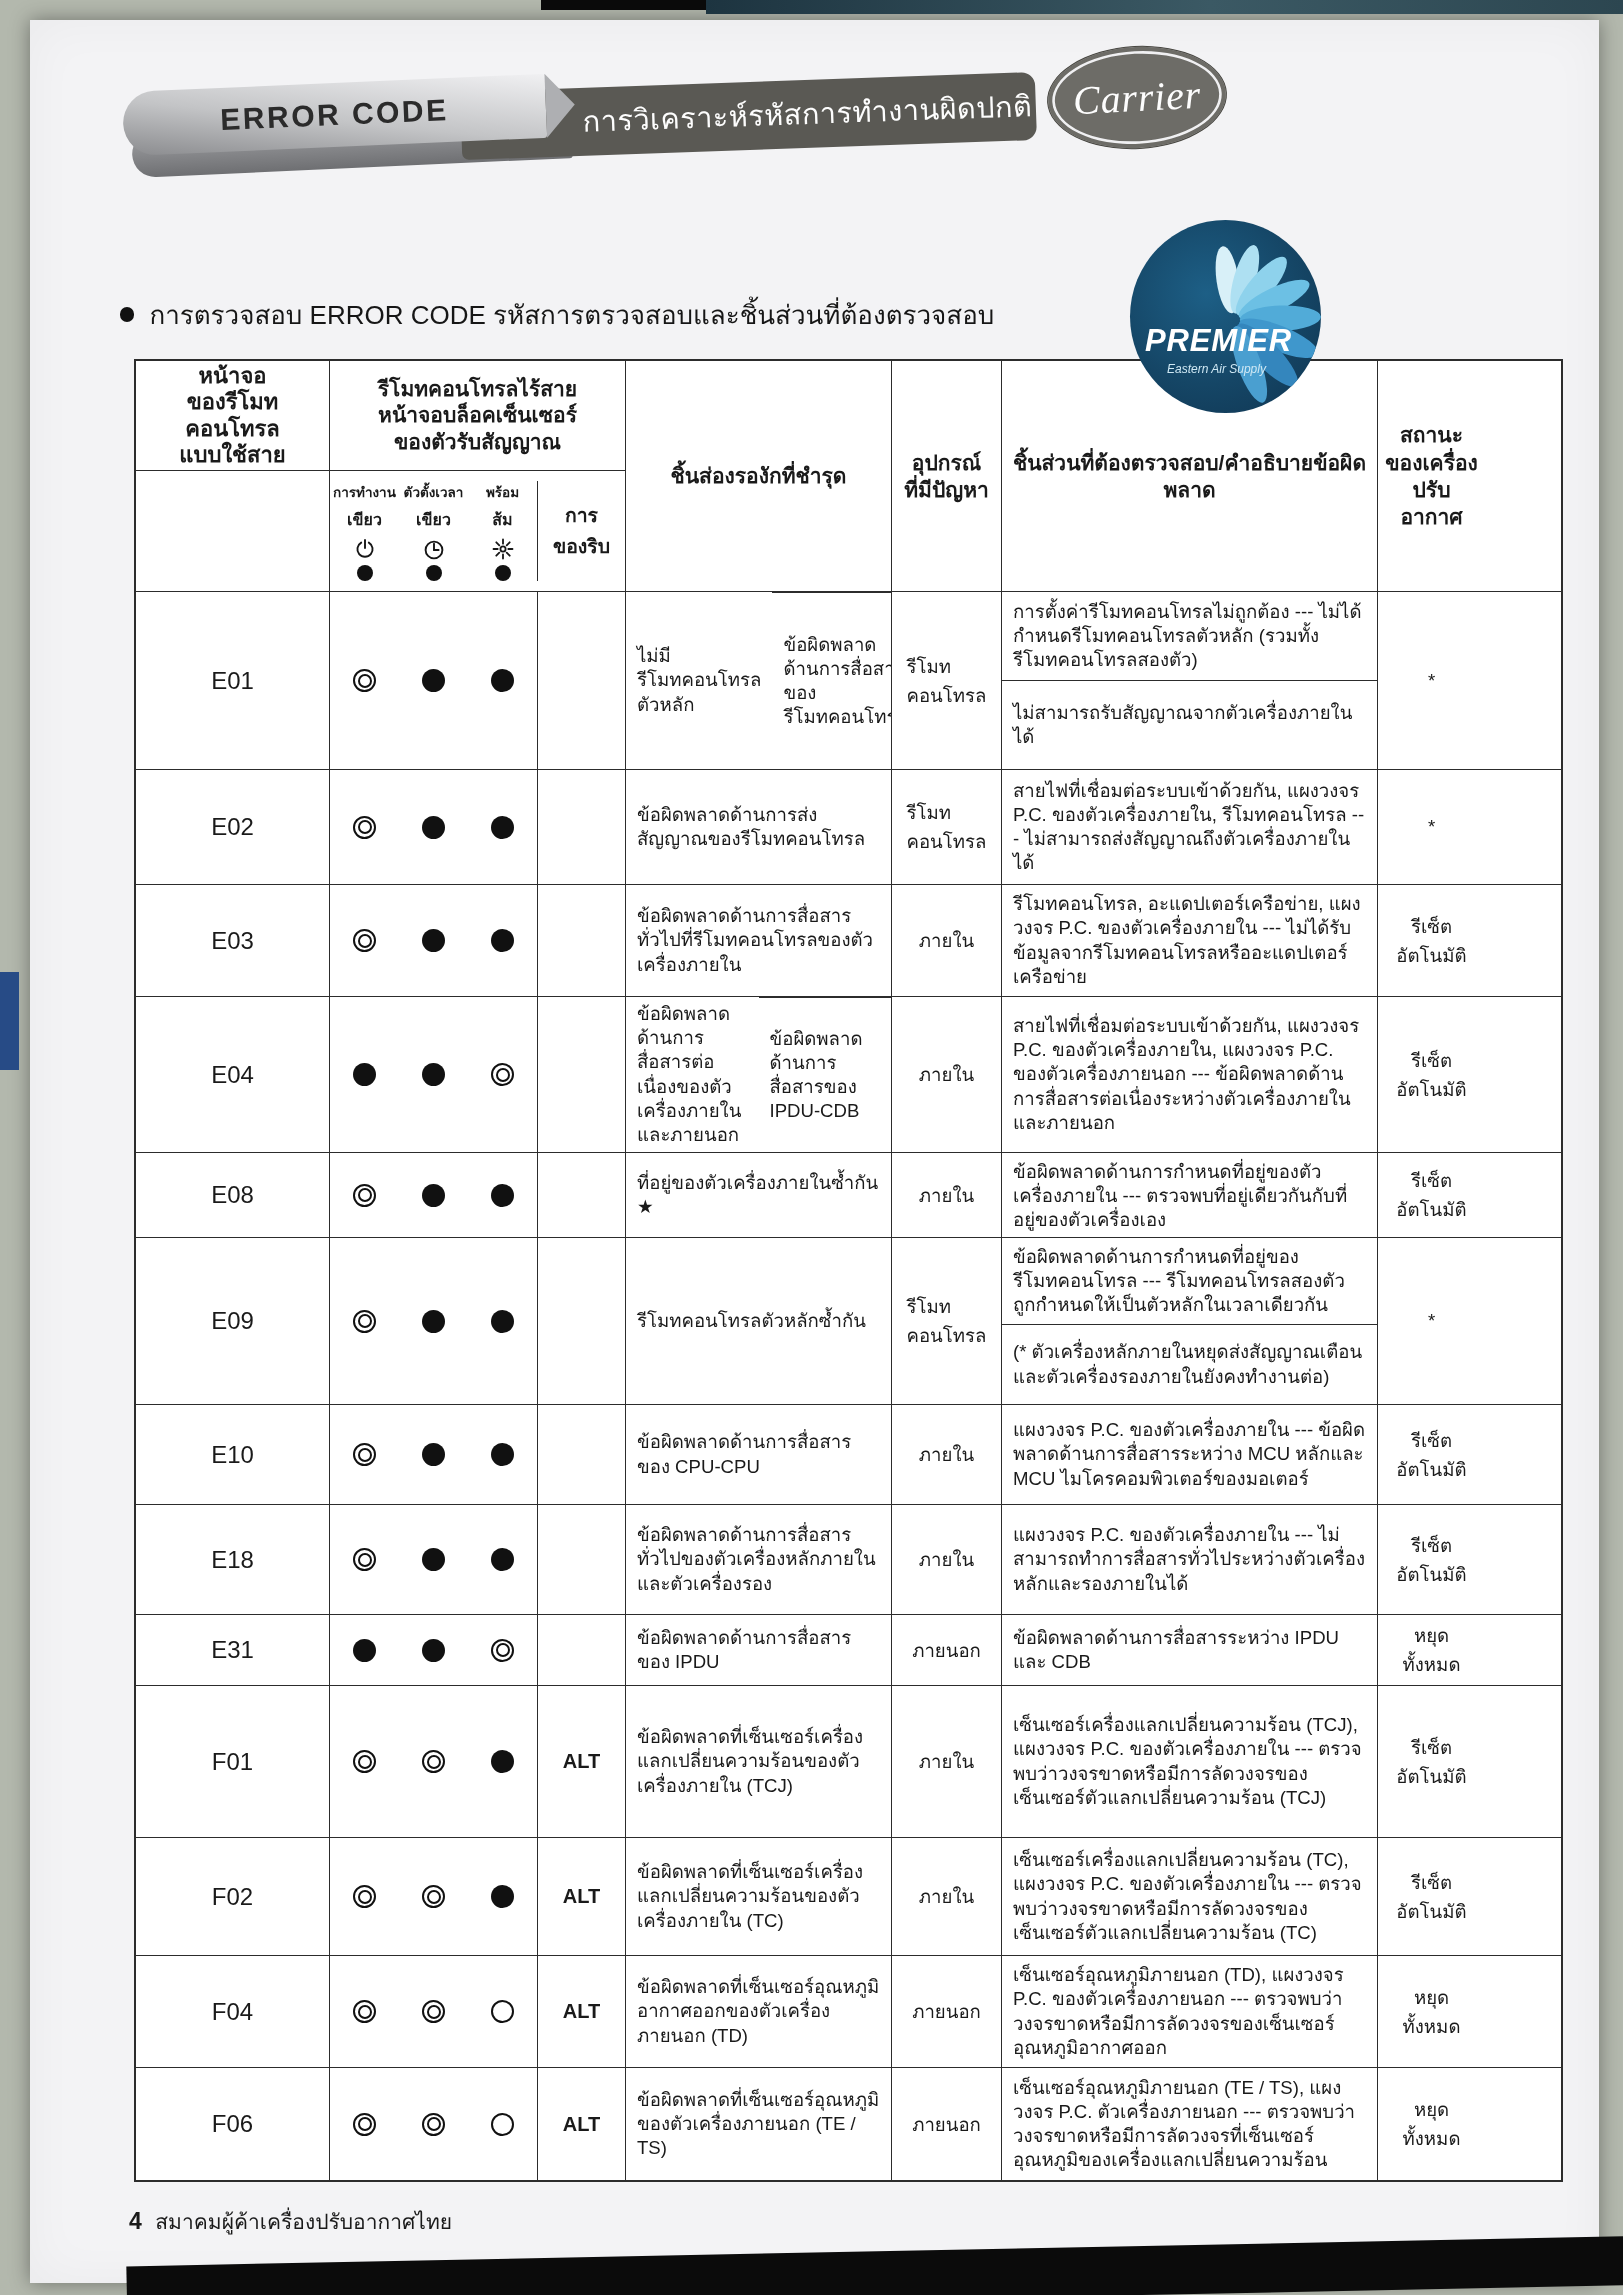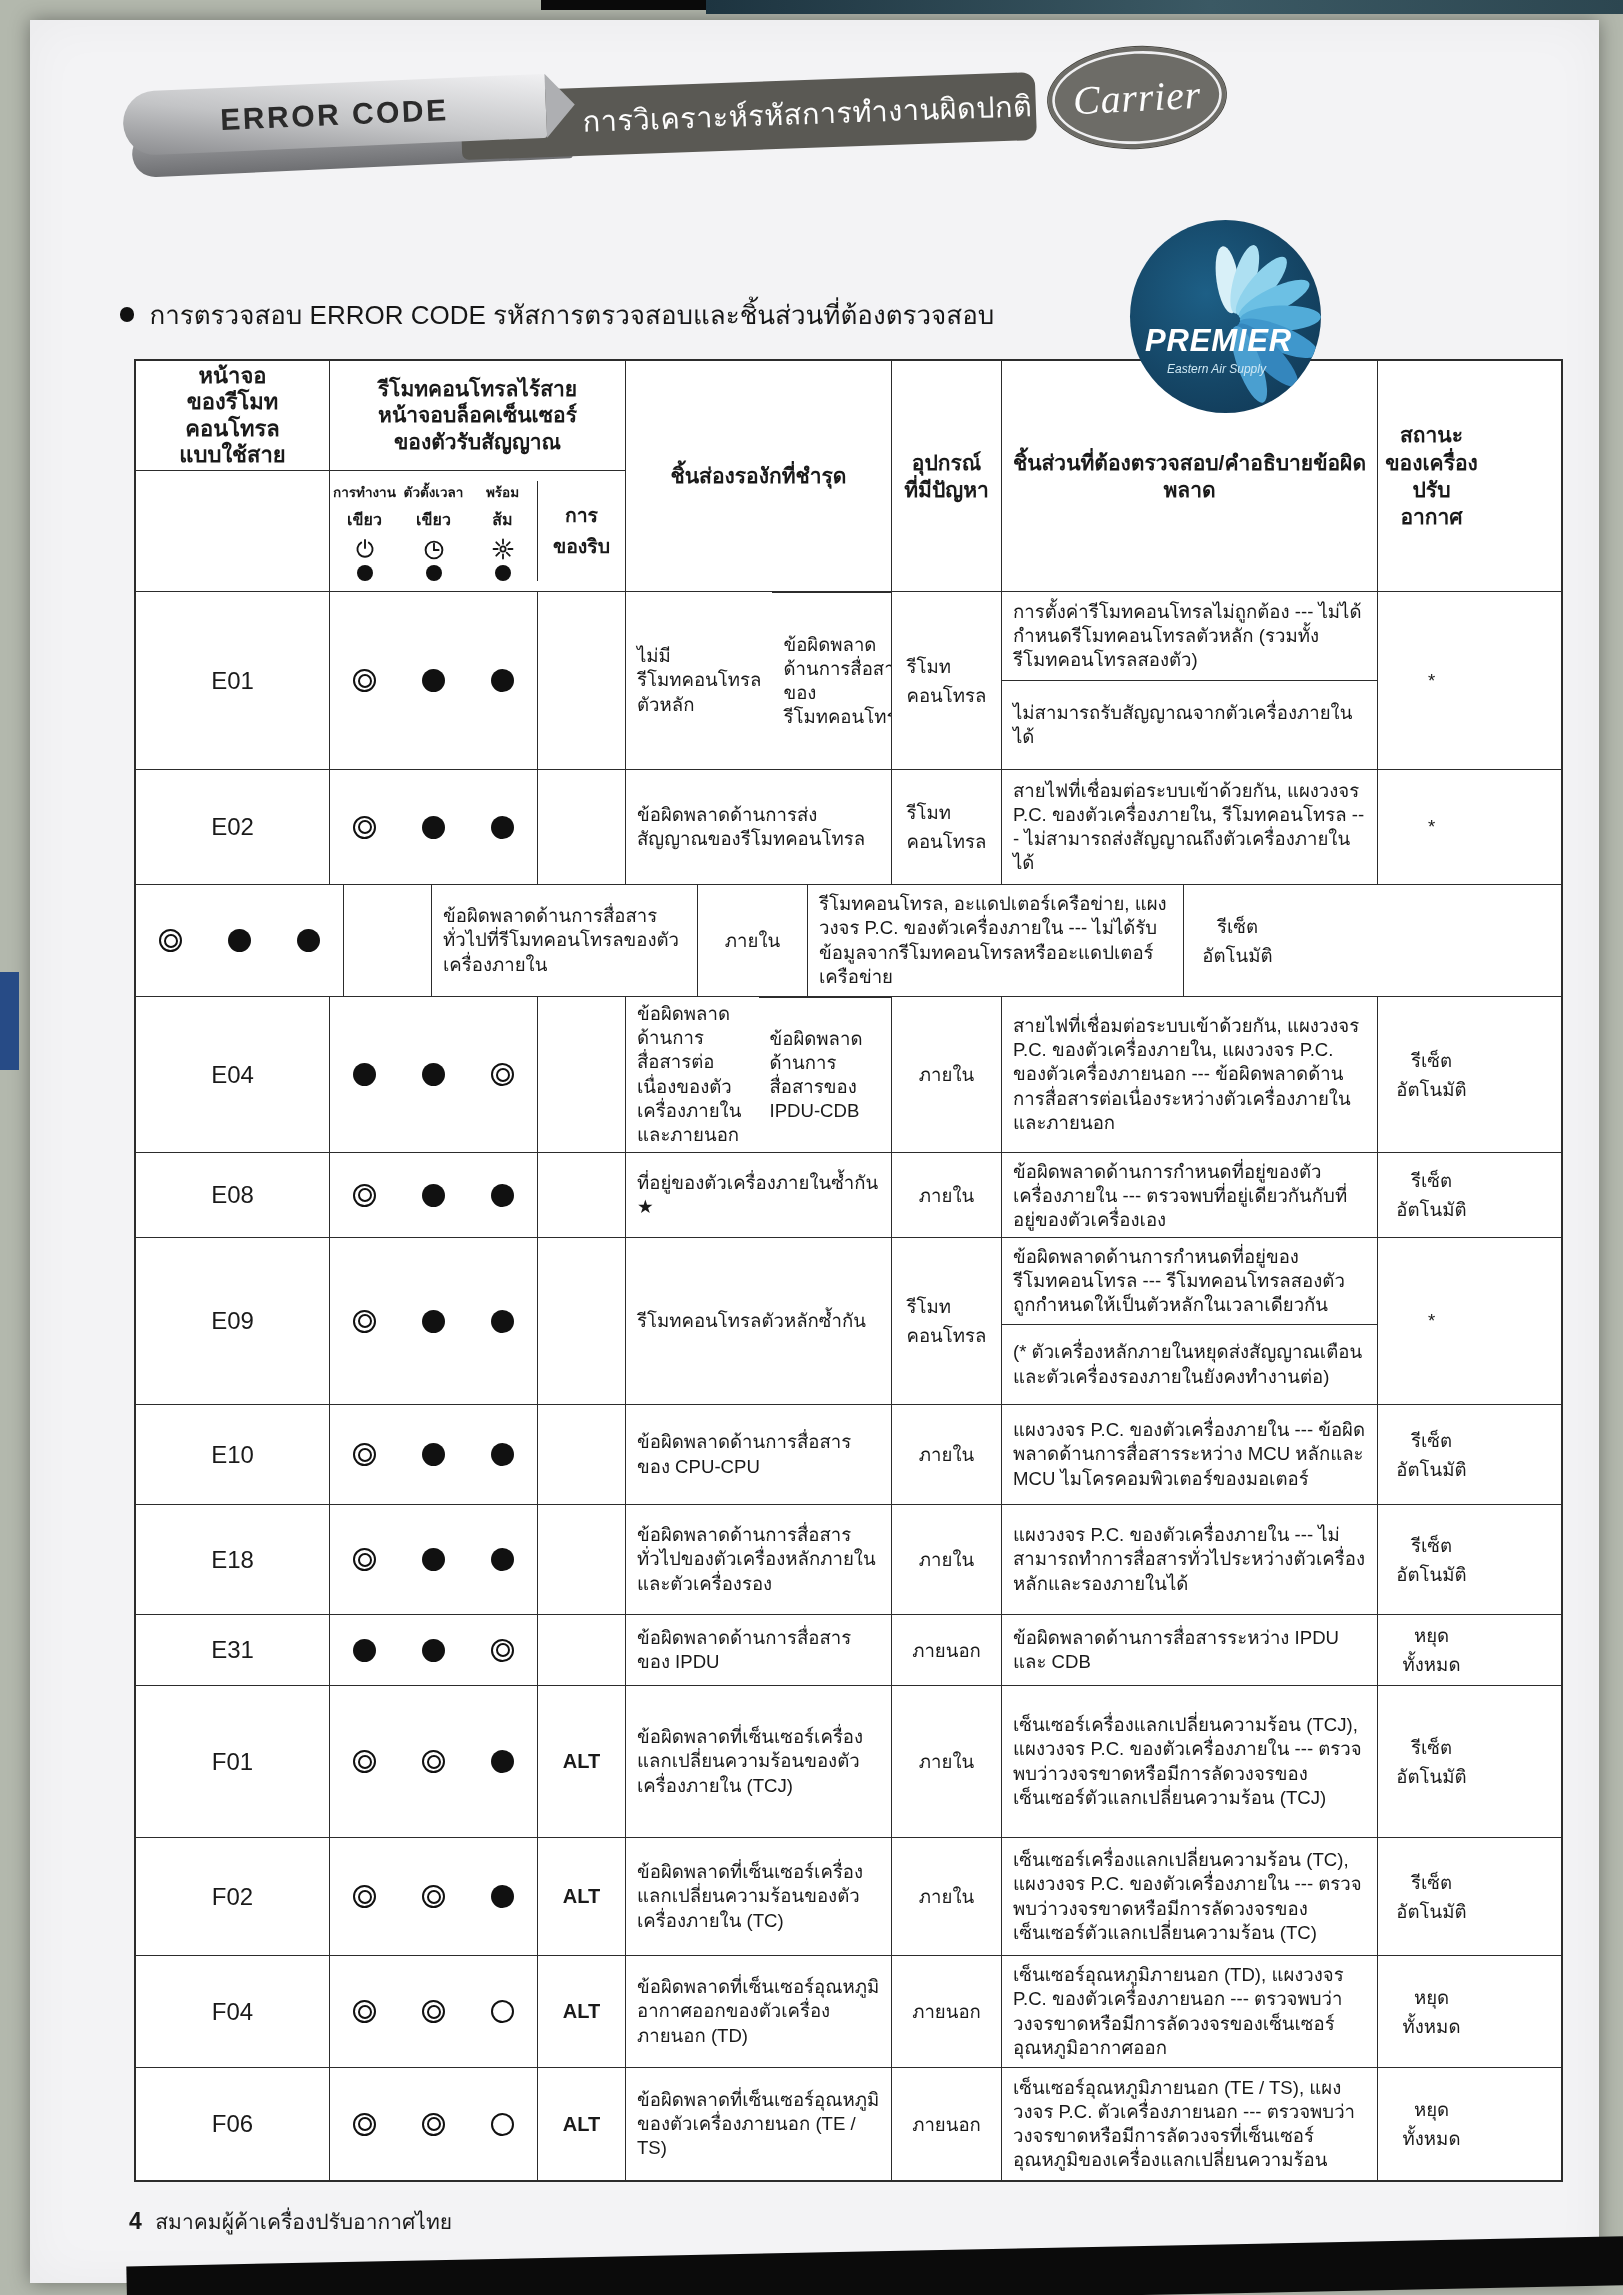--- a/index.html
+++ b/index.html
@@ -279,20 +279,21 @@
     </div>
     <div class="cell c-device">รีโมท
 คอนโทรล</div>
     <div class="cell c-desc">
       <div class="sub">สายไฟที่เชื่อมต่อระบบเข้าด้วยกัน, แผงวงจร P.C. ของตัวเครื่องภายใน, รีโมทคอนโทรล --- ไม่สามารถส่งสัญญาณถึงตัวเครื่องภายในได้</div>
     </div>
     <div class="cell c-status">*</div>
   </div>
 
   <div class="t-row" style="height:112px;">
+    <div class="cell c-code">E03</div>
     <div class="cell c-leds">
       <span class="led-slot">
           <span class="led blink"></span>
         </span>
       <span class="led-slot">
           <span class="led on"></span>
         </span>
       <span class="led-slot">
           <span class="led on"></span>
         </span>

